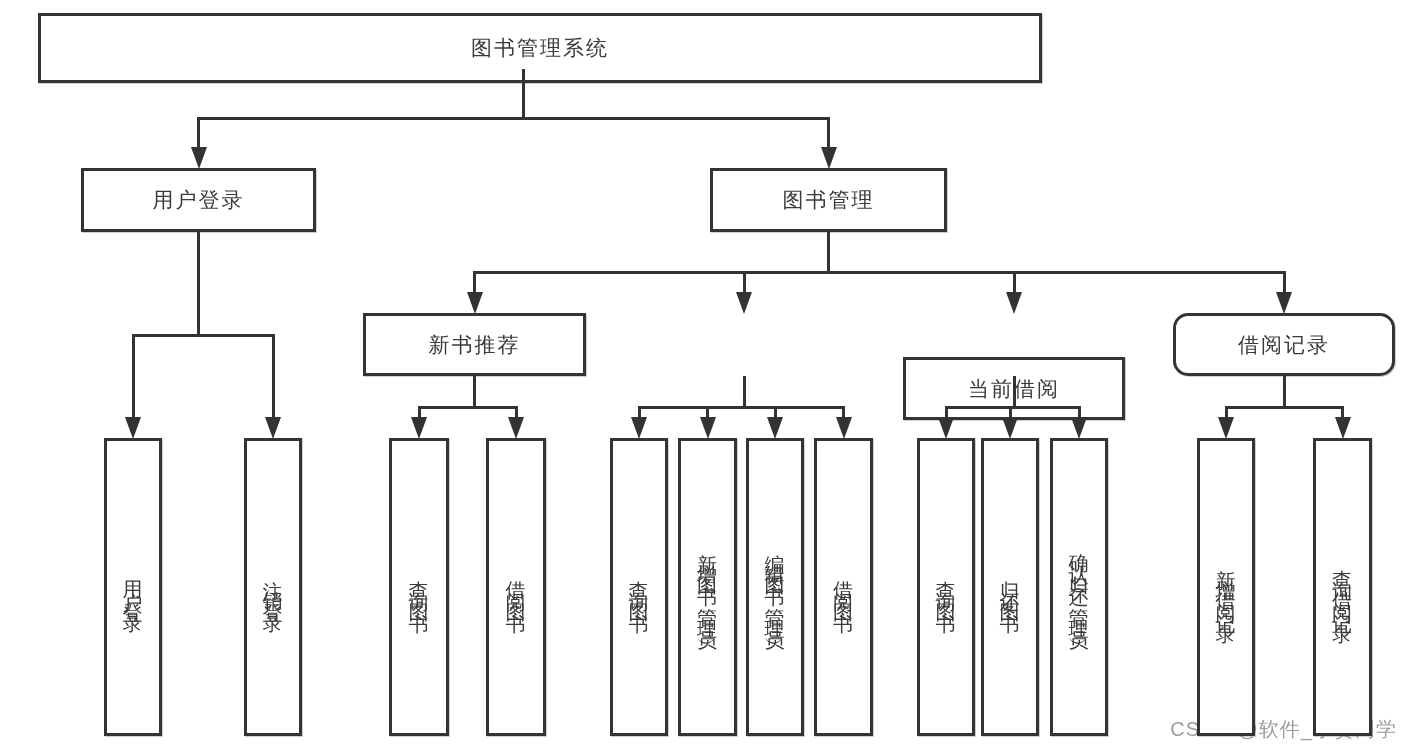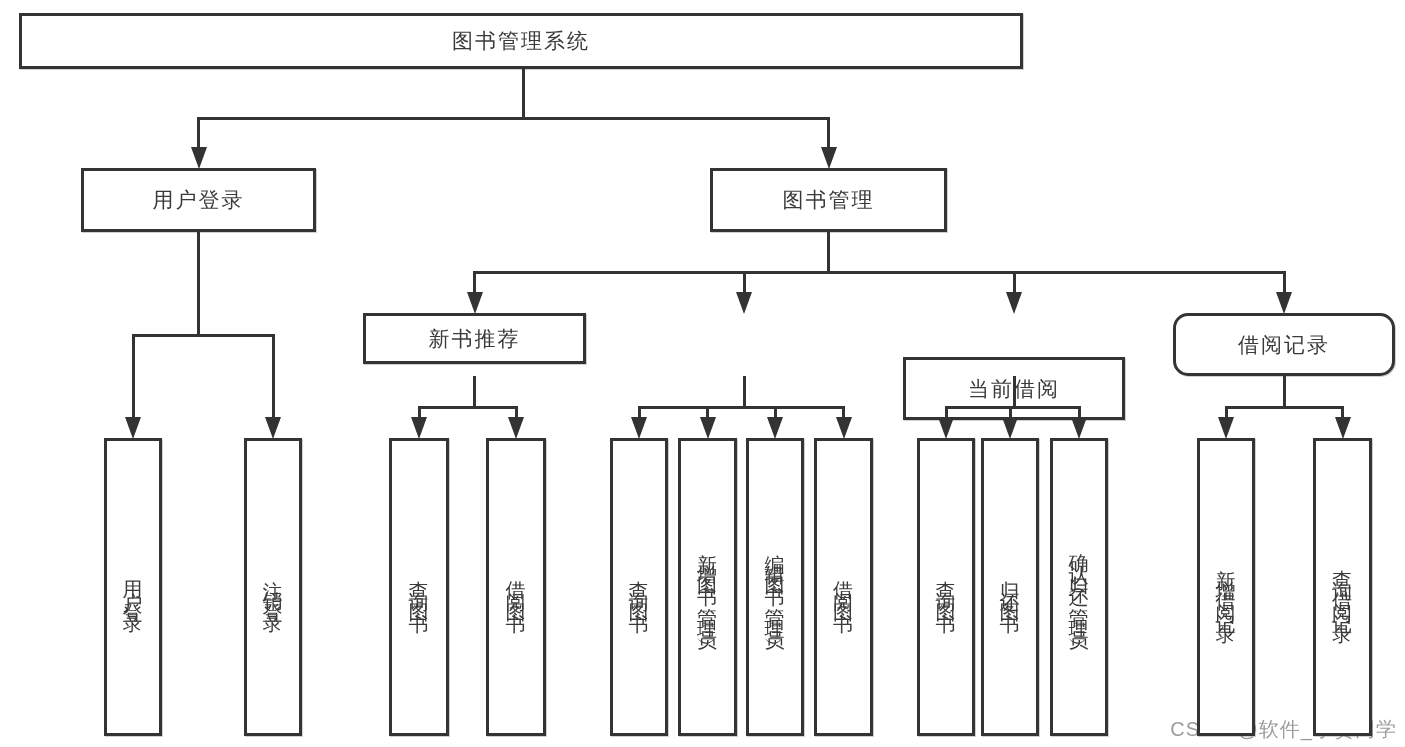--- a/index.html
+++ b/index.html
@@ -54,30 +54,30 @@
     letter-spacing:1px;
     text-shadow:0 0 2px #ffffff;
     white-space:nowrap;
   }
 </style>
 </head>
 <body>
 
 <div id="stage">
   <div class="watermark">CSDN @软件_小贺同学</div>
-<div class="node h" style="left: 19px; top: 13px; width: 1004px; height: 56px; text-align: center;">
+<div class="node h" style="left: 38px; top: 13px; width: 1004px; height: 70px; text-align: center;">
       <span>图书管理系统</span>
     </div>
     <div class="node h" style="left: 81px; top: 168px; width: 235px; height: 64px;">
       <span>用户登录</span>
     </div>
     <div class="node h" style="left: 710px; top: 168px; width: 237px; height: 64px; font-family: Liberation Serif, serif;">
       <span>图书管理</span>
     </div>
-    <div class="node h" style="left: 363px; top: 313px; width: 223px; height: 51px;">
+    <div class="node h" style="left: 363px; top: 313px; width: 223px; height: 63px;">
       <span>新书推荐</span>
     </div>
     <div class="node h" style="left: 903px; top: 313px; width: 222px; height: 63px; margin-top: 44px;">
       <span>当前借阅</span>
     </div>
     <div class="node h" style="left: 1173px; top: 313px; width: 222px; height: 63px; border-radius: 15px;">
       <span>借阅记录</span>
     </div>
     <div class="node v" style="left: 104px; top: 438px; width: 58px; height: 298px;">
       <span>用户登录</span>

